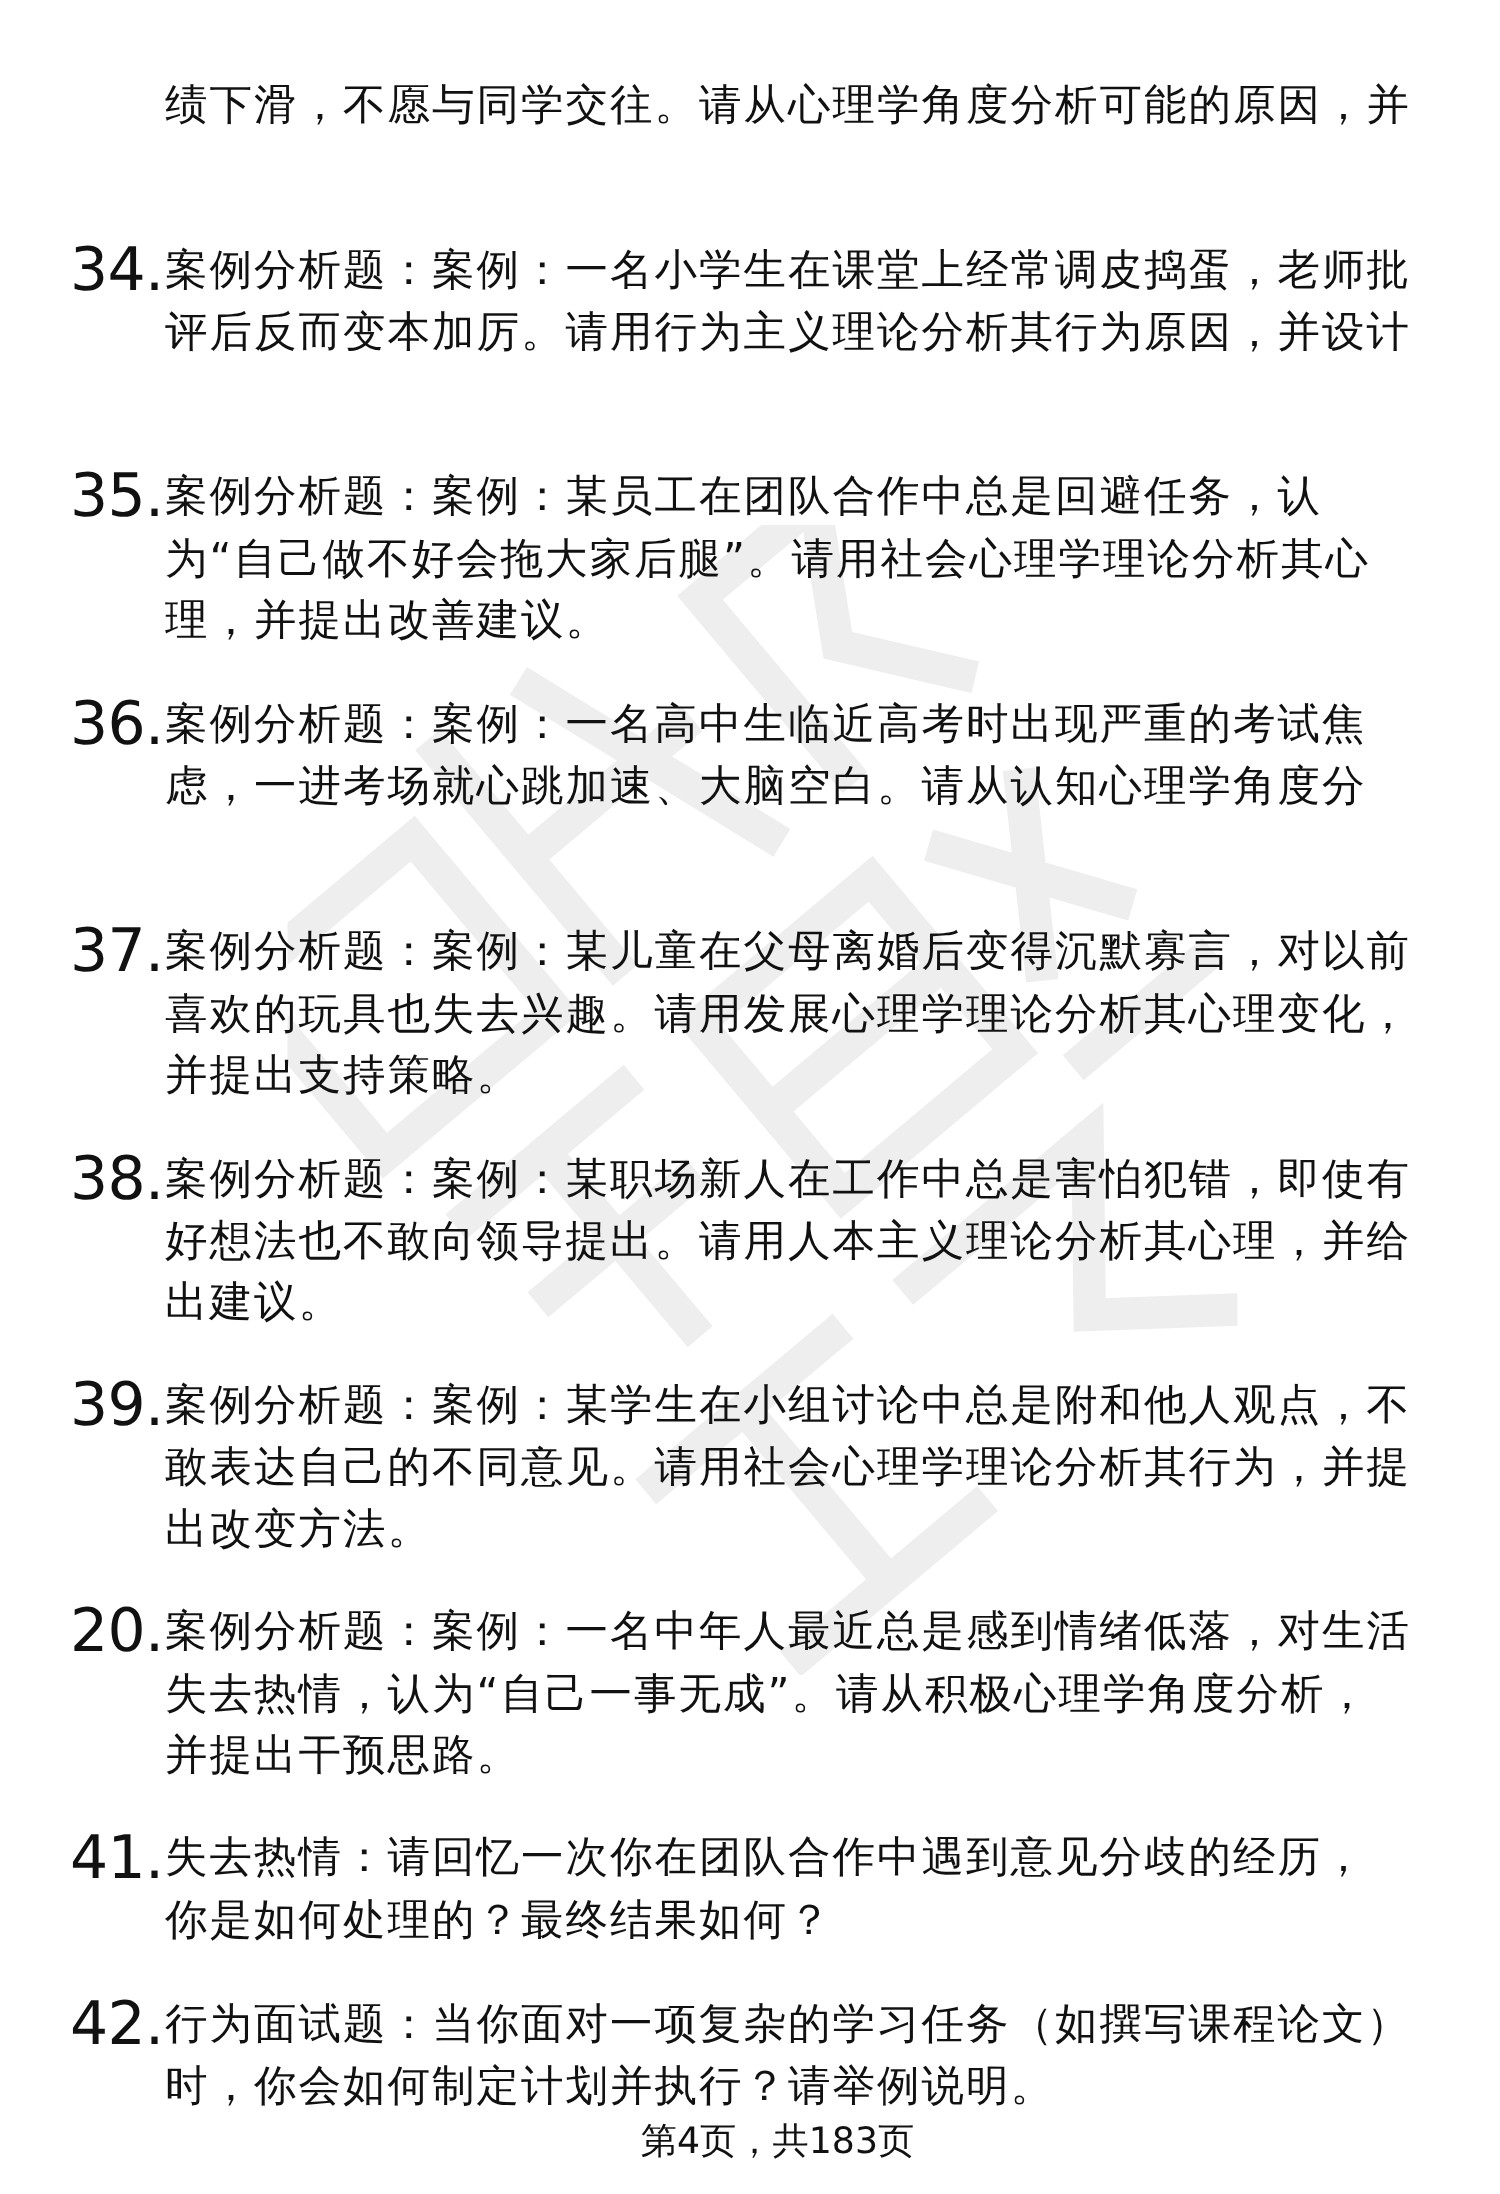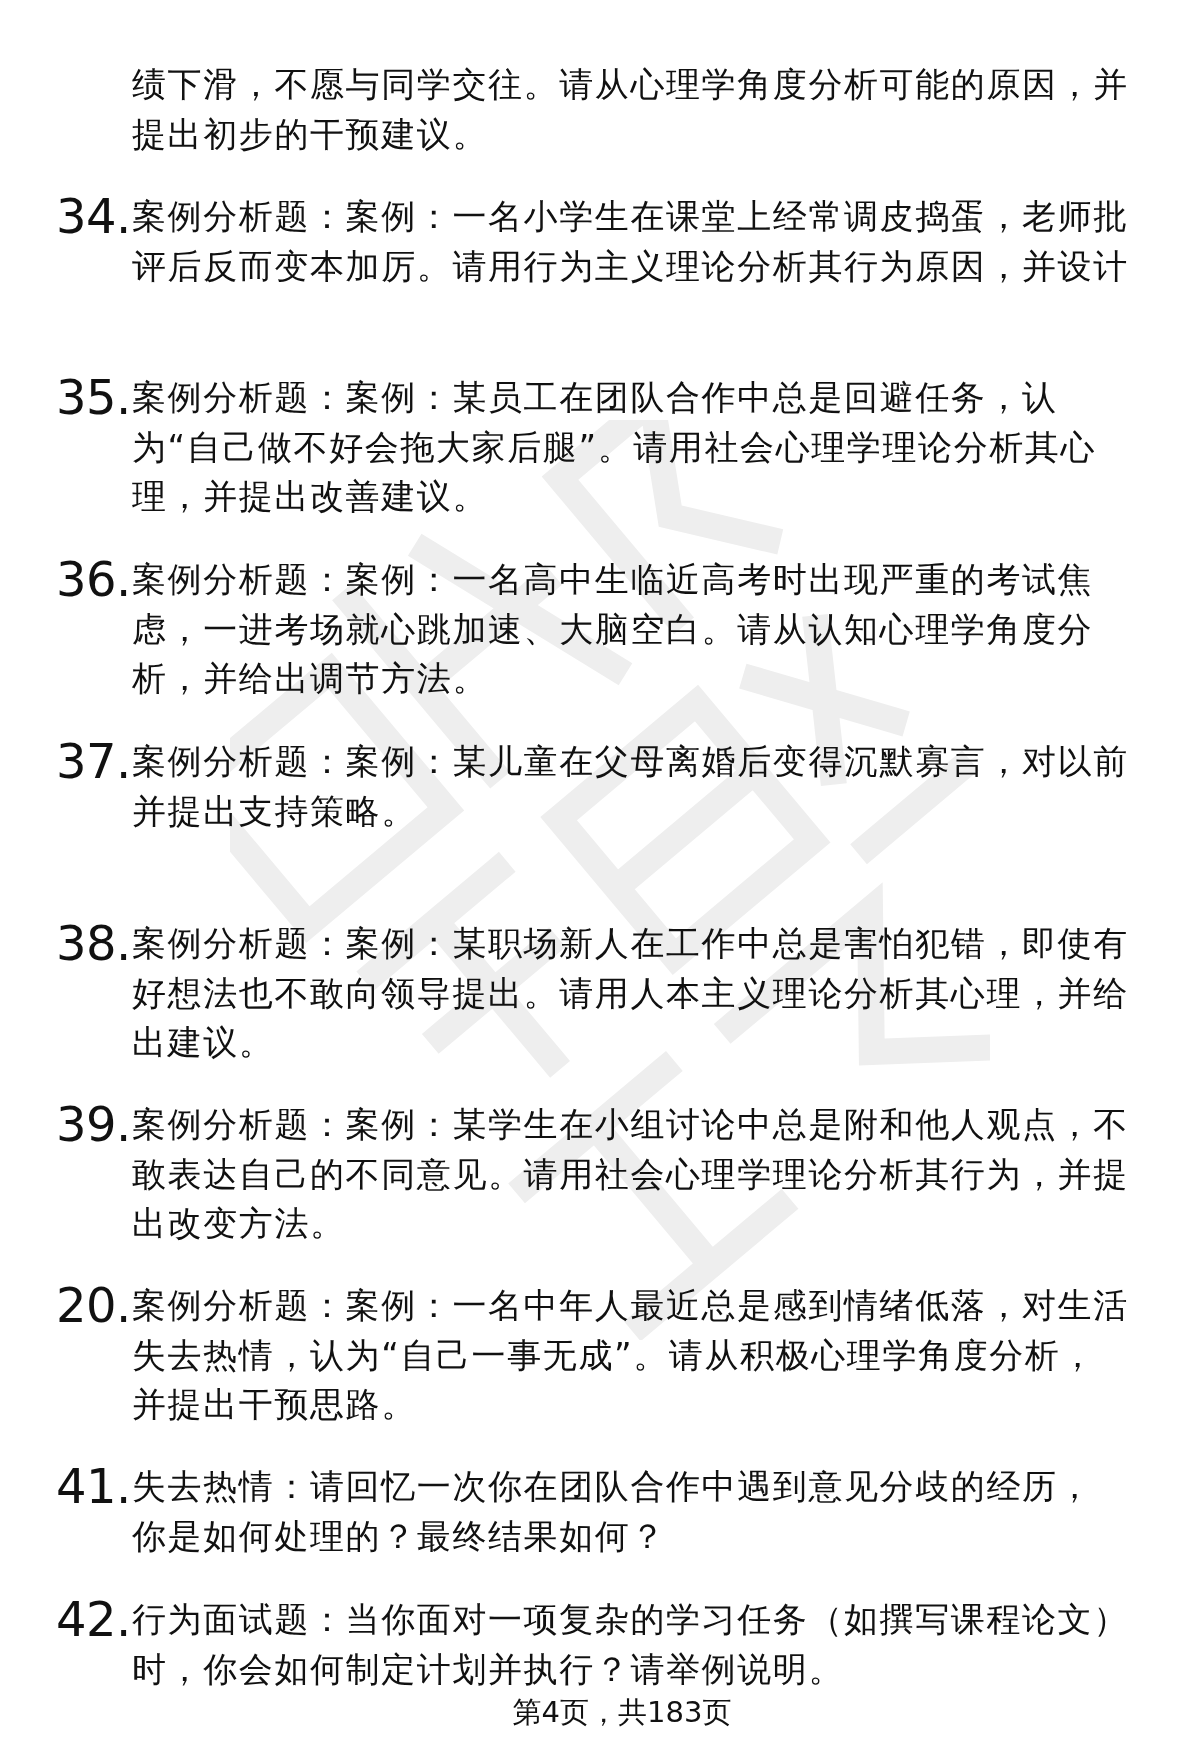--- a/index.html
+++ b/index.html
@@ -87,21 +87,20 @@
     <path d="M120 640 L300 640 M210 640 L210 820 M120 820 L300 820"></path>
     <path d="M380 650 L560 650 L470 760 L560 830"></path>
   </g>
 </svg>
 
 <div class="page">
 
   <div class="item" style="top:60px;">
     <div class="lines">
       <span class="line">绩下滑，不愿与同学交往。请从心理学角度分析可能的原因，并</span>
-      <span class="line">提出初步的干预建议。</span>
     </div>
   </div>
 
   <div class="item" style="top:192px;">
     <span class="num">34.</span>
     <div class="lines">
       <span class="line">案例分析题：案例：一名小学生在课堂上经常调皮捣蛋，老师批</span>
       <span class="line">评后反而变本加厉。请用行为主义理论分析其行为原因，并设计</span>
     </div>
   </div>
@@ -113,28 +112,28 @@
       <span class="line">为“自己做不好会拖大家后腿”。请用社会心理学理论分析其心</span>
       <span class="line">理，并提出改善建议。</span>
     </div>
   </div>
 
   <div class="item" style="top:555px;">
     <span class="num">36.</span>
     <div class="lines">
       <span class="line">案例分析题：案例：一名高中生临近高考时出现严重的考试焦</span>
       <span class="line">虑，一进考场就心跳加速、大脑空白。请从认知心理学角度分</span>
-      <span class="line">析，并给出调节方法。</span>
     </div>
   </div>
 
   <div class="item" style="top:737px;">
     <span class="num">37.</span>
     <div class="lines">
       <span class="line">案例分析题：案例：某儿童在父母离婚后变得沉默寡言，对以前</span>
+      <span class="line">喜欢的玩具也失去兴趣。请用发展心理学理论分析其心理变化，</span>
       <span class="line">并提出支持策略。</span>
     </div>
   </div>
 
   <div class="item" style="top:919px;">
     <span class="num">38.</span>
     <div class="lines">
       <span class="line">案例分析题：案例：某职场新人在工作中总是害怕犯错，即使有</span>
       <span class="line">好想法也不敢向领导提出。请用人本主义理论分析其心理，并给</span>
       <span class="line">出建议。</span>

